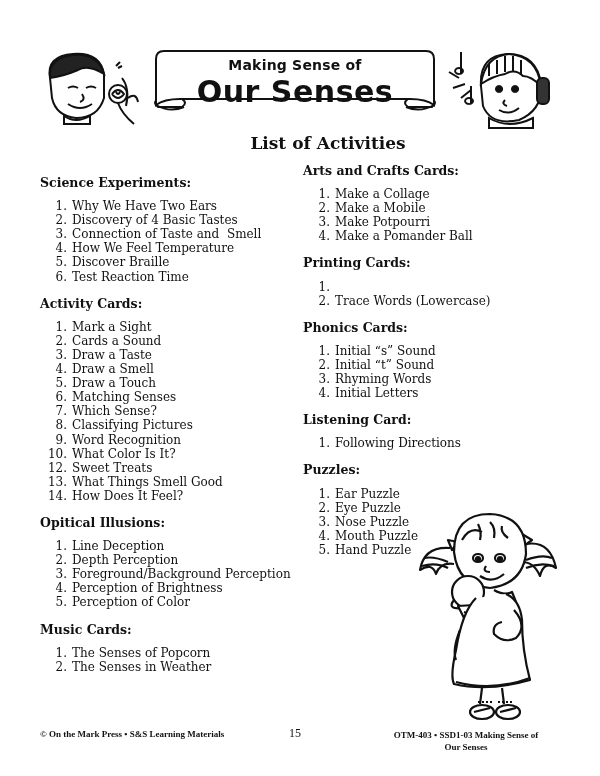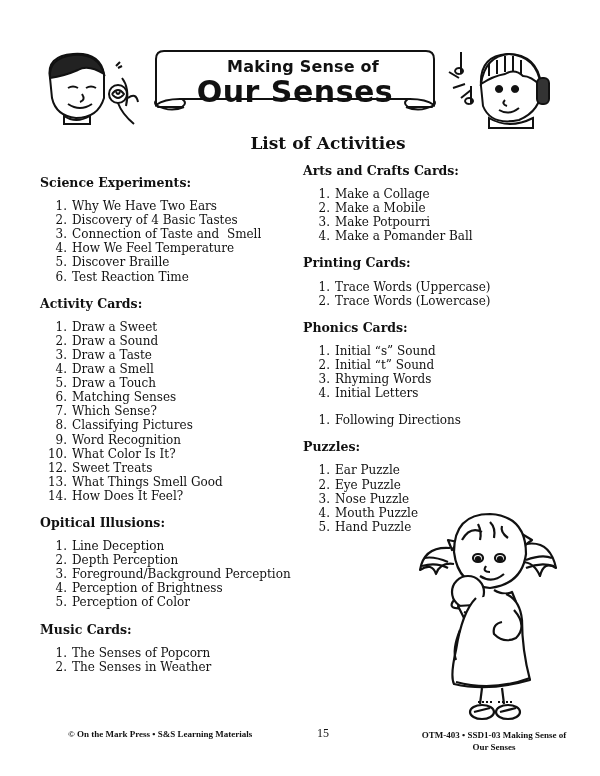--- a/index.html
+++ b/index.html
@@ -3,37 +3,37 @@
 <meta charset="utf-8">
 <style>
   html, body { margin:0; padding:0; background:#fff; }
   body { width:600px; height:776px; position:relative; overflow:hidden; color:#111;
          font-family:"DejaVu Serif", "Liberation Serif", serif; }
   .abs { position:absolute; }
 
   
   .banner { left:150px; top:47px; width:290px; height:70px; }
   .banner svg { position:absolute; left:0; top:0; }
-  .banner-sub { position:absolute; left:8px; width:290px; top:10px; text-align:center;
-    font-family:"DejaVu Sans", sans-serif; font-weight:bold; font-size:16px; letter-spacing:0.2px; }
+  .banner-sub { position:absolute; left:0; width:290px; top:10px; text-align:center;
+    font-family:"DejaVu Sans", sans-serif; font-weight:bold; font-size:14px; letter-spacing:0.2px; }
   .banner-title { position:absolute; left:0; width:290px; top:27px; text-align:center;
     font-family:"DejaVu Sans", sans-serif; font-weight:bold; font-size:30px; letter-spacing:0.5px; }
 
   .page-title { left:0; width:600px; top:133px; text-align:center; font-weight:bold; font-size:17px;padding-left:28px; }
 
   .col { font-size:12px; line-height:14.1px; }
   .col-left { left:40px; top:166px; width:260px; }
   .col-right { left:303px; top:154px; width:240px; }
   .sec-h { font-weight:bold; font-size:12.5px; margin:10px 0 9px 0; }
   .sec { margin-bottom:13px; }
   ol { list-style:none; margin:0; padding:0; }
   li { display:flex; }
   .num { width:27px; text-align:right; padding-right:5px; flex:none; }
 
-  .footer { top:729px; font-family:"Liberation Serif", serif; font-weight:bold; font-size:9px;margin-left:28px; }
+  .footer { top:729px; font-family:"Liberation Serif", serif; font-weight:bold; font-size:9px; }
   .footer-left { left:40px; }
   .footer-page { left:289px; font-weight:normal; font-size:12px; top:726px;text-align:center; }
   .footer-right { left:380px; width:172px; text-align:center; line-height:12px; }
 </style>
 </head>
 <body>
 
 <svg class="abs" style="left:38px;top:48px" width="110" height="80" viewBox="0 0 110 80">
   <g fill="none" stroke="#111" stroke-width="2">
     <path d="M12 30 Q8 8 35 6 Q62 4 66 26 L66 50 Q60 70 38 70 Q18 68 14 50 Z" fill="#fff"></path>
@@ -108,25 +108,25 @@
           <span>Test Reaction Time</span>
         </li>
     </ol>
   </div>
 
   <div class="sec">
     <div class="sec-h">Activity Cards:</div>
     <ol>
       <li>
           <span class="num">1.</span>
-          <span>Draw a Sweet</span>
-        </li>
-      <li>
-          <span class="num">2.</span>
-          <span>Draw a Sound</span>
+          <span>Mark a Sight</span>
+        </li>
+      <li>
+          <span class="num">2.</span>
+          <span>Cards a Sound</span>
         </li>
       <li>
           <span class="num">3.</span>
           <span>Draw a Taste</span>
         </li>
       <li>
           <span class="num">4.</span>
           <span>Draw a Smell</span>
         </li>
       <li>
@@ -230,21 +230,20 @@
           <span>Make a Pomander Ball</span>
         </li>
     </ol>
   </div>
 
   <div class="sec">
     <div class="sec-h">Printing Cards:</div>
     <ol>
       <li>
           <span class="num">1.</span>
-          <span>Trace Words (Uppercase)</span>
         </li>
       <li>
           <span class="num">2.</span>
           <span>Trace Words (Lowercase)</span>
         </li>
     </ol>
   </div>
 
   <div class="sec">
     <div class="sec-h">Phonics Cards:</div>
@@ -262,20 +261,21 @@
           <span>Rhyming Words</span>
         </li>
       <li>
           <span class="num">4.</span>
           <span>Initial Letters</span>
         </li>
     </ol>
   </div>
 
   <div class="sec">
+    <div class="sec-h">Listening Card:</div>
     <ol>
       <li>
           <span class="num">1.</span>
           <span>Following Directions</span>
         </li>
     </ol>
   </div>
 
   <div class="sec">
     <div class="sec-h">Puzzles:</div>

